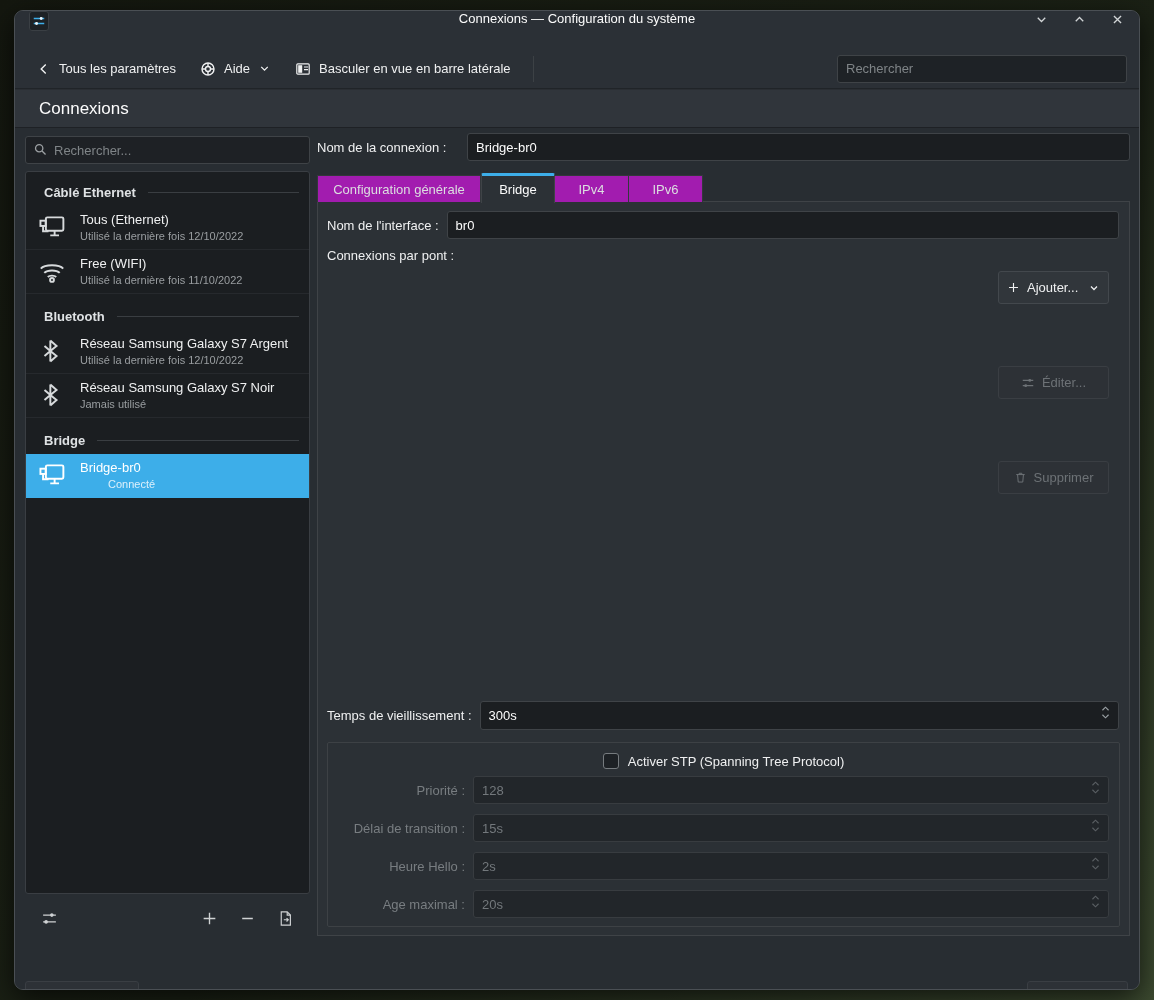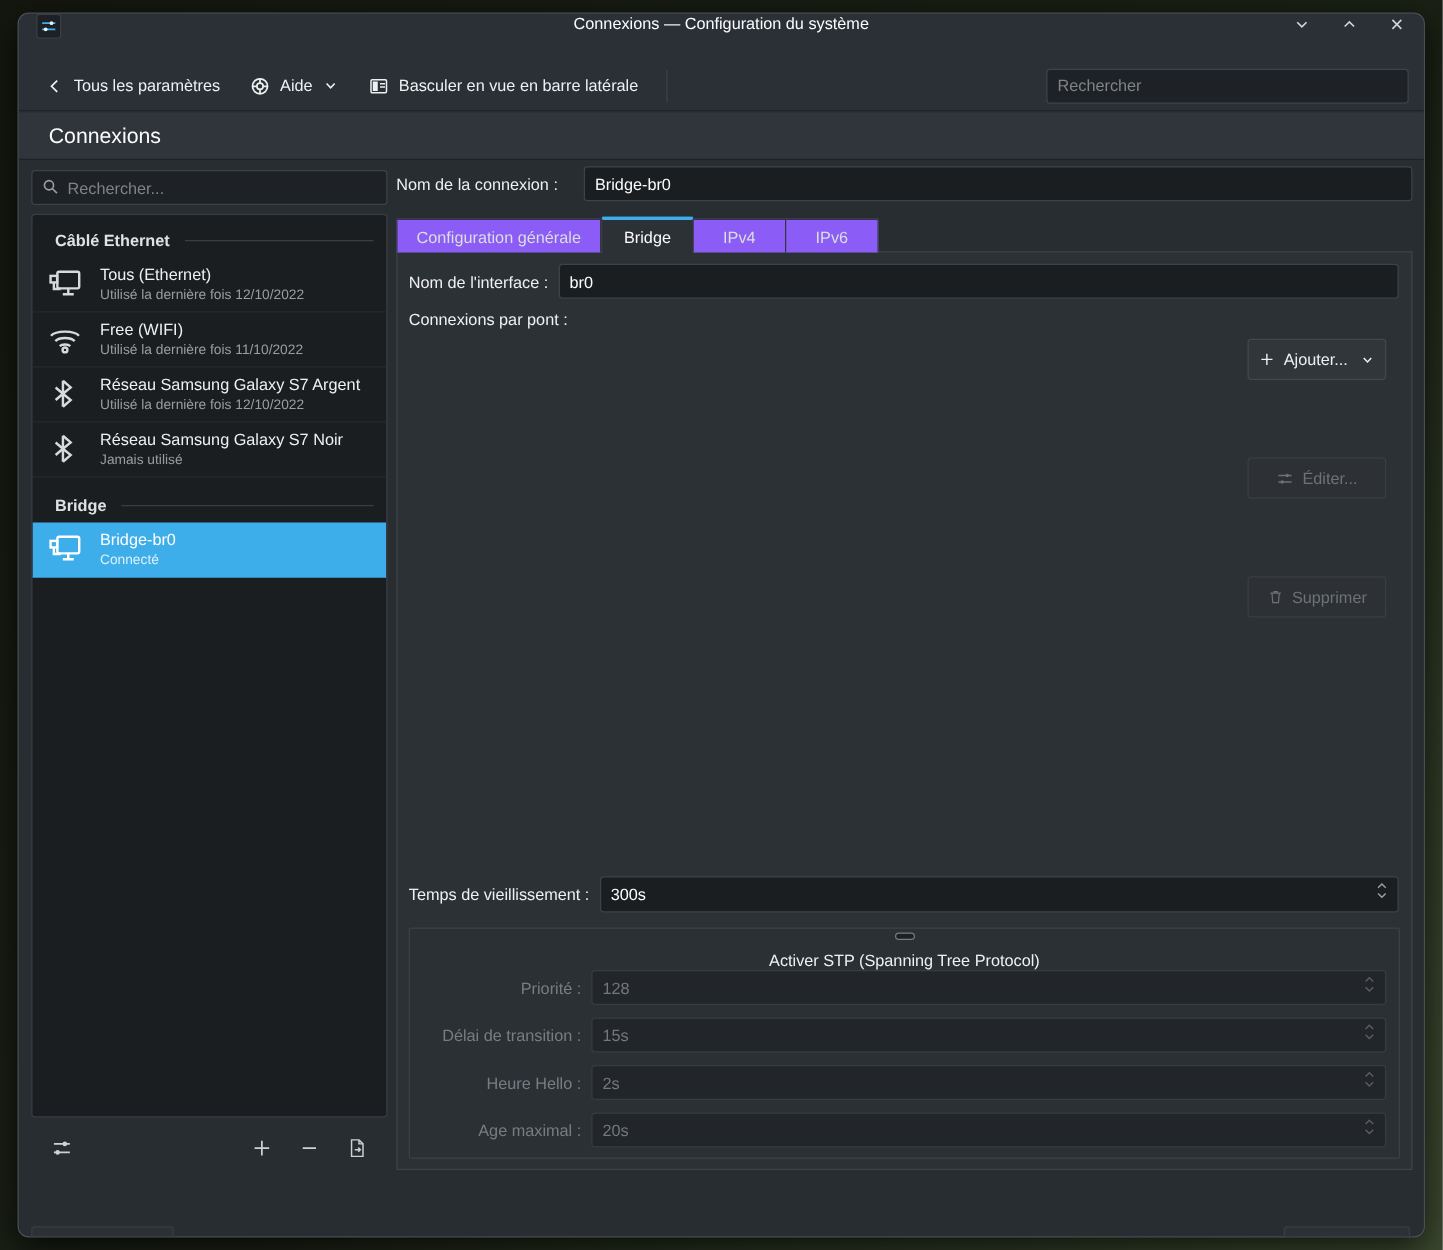--- a/index.html
+++ b/index.html
@@ -59,33 +59,33 @@
   .sect{display:flex;align-items:center;height:28px;padding:0 10px 0 18px;margin-top:8px;}
   .sect:first-child{margin-top:2px;}
   .sect b{font-size:13px;color:#dfe2e4;white-space:nowrap;}
   .sect .rule{flex:1;height:1px;background:#3a3e42;margin-left:12px;}
   .conn-item{display:flex;align-items:center;gap:12px;padding:5px 10px 6px 12px;min-height:44px;border-bottom:1px solid #26292d;cursor:default;}
   .conn-item .cicon{width:30px;color:#d7dadc;flex:0 0 30px;}
   .conn-item .t{font-size:13px;color:var(--text);line-height:17px;}
   .conn-item .s{font-size:11px;color:var(--text-dim);line-height:14px;margin-top:1px;}
   .conn-item.selected{background:var(--accent);border-bottom-color:var(--accent);}
   .conn-item.selected .t{color:#ffffff;}
-  .conn-item.selected .s{color:#dcf0fb;}
+  .conn-item.selected .s{color:#dcf0fb;margin-left:28px;}
   .conn-item.selected .cicon{color:#ffffff;}
   .side-tools{position:absolute;left:10px;top:773px;width:285px;height:34px;display:flex;align-items:center;padding:0 16px;color:#cfd2d4;}
   .side-tools .grp{margin-left:auto;display:flex;gap:21px;align-items:center;}
   
   .kbtn{display:inline-flex;align-items:center;justify-content:center;gap:7px;height:33px;padding:0 12px;background:var(--btn-bg);border:1px solid #43484d;border-radius:3px;color:var(--text);font-size:13px;}
   .kbtn.disabled{background:#2d3136;border-color:#3a3e43;color:var(--text-disabled);margin-top:39px;}
   
   .row-name{position:absolute;left:302px;top:5px;width:813px;height:28px;display:flex;align-items:center;}
   .row-name label{margin-right:8px;white-space:nowrap;}
   .row-name .inp{width:663px;margin-left:auto;}
   .tabs{position:absolute;left:302px;top:44px;height:30px;display:flex;align-items:flex-end;z-index:2;}
-  .tab{display:flex;align-items:center;justify-content:center;height:27px;background:#8b5cf6;border:1px solid var(--border-soft);border-bottom:none;color:#dcdee0;}
+  .tab{display:flex;align-items:center;justify-content:center;height:27px;background:#a21caf;border:1px solid var(--border-soft);border-bottom:none;color:#dcdee0;}
   .tab + .tab{border-left:none;}
   .tab.t0{width:164px;}.tab.t1{width:74px;}.tab.t2{width:74px;}.tab.t3{width:74px;}
   .tab.active{height:30px;background:var(--frame-bg);border:1px solid var(--border);border-bottom:none;border-top:3px solid var(--accent);margin-bottom:-1px;color:#fcfcfc;border-radius:2px 2px 0 0;}
   .tab-frame{position:absolute;left:302px;top:73px;width:813px;height:735px;background:var(--frame-bg);border:1px solid var(--border);}
   .if-row{position:absolute;left:9px;top:9px;right:10px;height:28px;display:flex;align-items:center;}
   .if-row label{margin-right:8px;white-space:nowrap;}
   .if-row .inp{flex:1;background:var(--view-bg);}
   .bp-label{position:absolute;left:9px;top:46px;}
   .bp-list{position:absolute;left:9px;top:69px;width:675px;height:420px;background:var(--view-bg);border:1px solid var(--accent);border-radius:2px;padding:7px 8px;}
   .bp-list .li{color:var(--text);font-size:13px;}
@@ -95,21 +95,21 @@
   
   .spin{position:relative;background:var(--view-bg);border:1px solid var(--border);border-radius:3px;height:29px;display:flex;align-items:center;padding:0 26px 0 8px;color:#fcfcfc;}
   .spin .arrows{position:absolute;right:7px;top:3px;display:flex;flex-direction:column;gap:1px;color:#9aa0a4;}
   .spin.disabled{background:#22262a;border-color:#383c40;color:#73787c;}
   .spin.disabled .arrows{color:#595e62;}
   .aging-row{position:absolute;left:9px;top:499px;right:10px;display:flex;align-items:center;}
   .aging-row label{margin-right:8px;white-space:nowrap;}
   .aging-row .spin{flex:1;}
   
   .stp-box{position:absolute;left:9px;top:540px;width:793px;height:185px;border:1px solid #3d4145;border-radius:2px;background:#2b3035;}
-  .stp-head{height:30px;display:flex;align-items:center;justify-content:center;gap:9px;margin-top:3px;flex-direction:column;}
+  .stp-head{height:30px;display:flex;align-items:center;justify-content:center;gap:9px;margin-top:3px;}
   .checkbox{width:16px;height:16px;border:1px solid #767b7f;border-radius:3px;background:#1d2125;}
   .stp-row{display:flex;align-items:center;margin:0 10px 10px 10px;height:28px;}
   .stp-row .lbl{width:127px;text-align:right;color:#787d81;margin-right:8px;white-space:nowrap;}
   .stp-row .spin{flex:1;height:28px;}
   
   .footer-btn-left{position:absolute;left:10px;top:814px;}
   .footer-btn-right{position:absolute;right:11px;top:814px;}
 </style>
 </head>
 <body>
@@ -221,20 +221,24 @@
             <path d="M5.6 11.4 C6.6 10.4 9.4 10.4 10.4 11.4"></path>
             <circle cx="8" cy="13.1" r="1.1"></circle>
           </svg>
         </span>
         <span>
           <div class="t">Free (WIFI)</div>
           <div class="s">Utilisé la dernière fois 11/10/2022</div>
         </span>
       </div>
 
+      <div class="sect">
+        <b>Bluetooth</b>
+          <span class="rule"></span>
+      </div>
       <div class="conn-item">
         <span class="cicon">
           <svg viewBox="0 0 16 16" width="26" height="26" stroke="currentColor" stroke-width="1.2" fill="none">
             <path d="M7.6 1.6 V14.4 M7.6 1.6 L11.4 4.9 L7.6 8 M7.6 8 L11.4 11.1 L7.6 14.4 M4 4.9 L7.6 8 M4 11.1 L7.6 8"></path>
           </svg>
         </span>
         <span>
           <div class="t">Réseau Samsung Galaxy S7 Argent</div>
           <div class="s">Utilisé la dernière fois 12/10/2022</div>
         </span>

